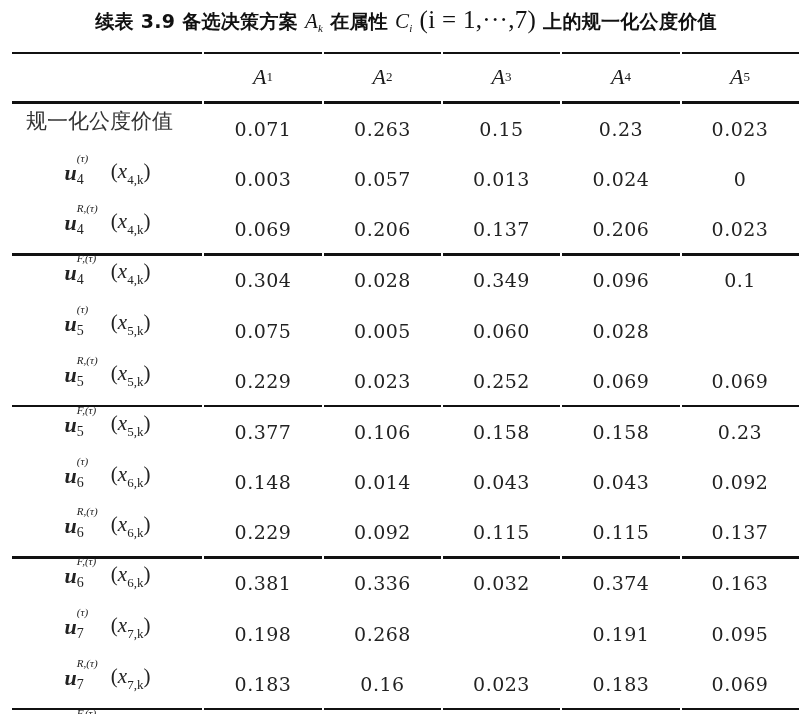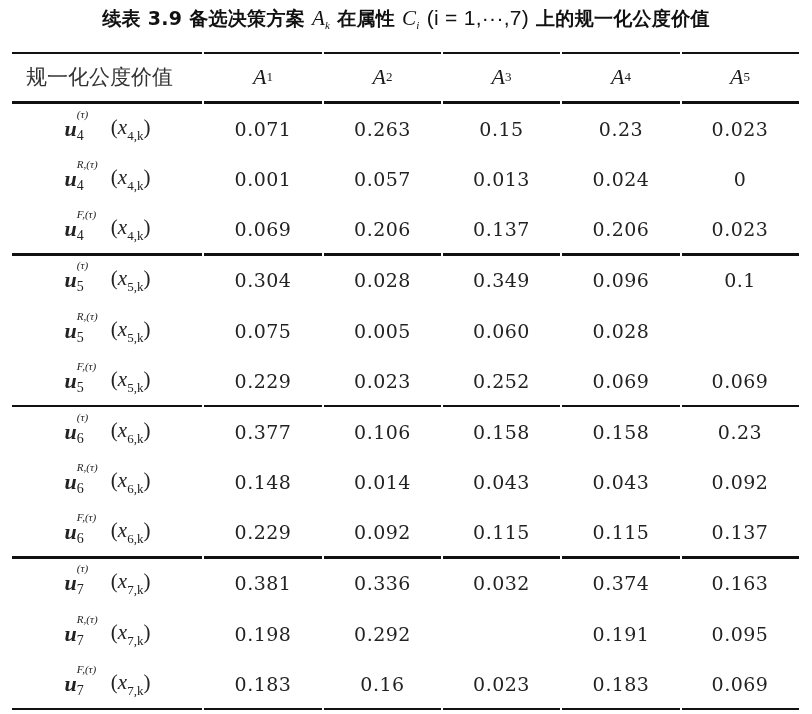--- a/index.html
+++ b/index.html
@@ -3,32 +3,32 @@
 <meta charset="utf-8">
 <style>
   html, body { margin: 0; padding: 0; background: #ffffff; }
   body { width: 812px; height: 714px; position: relative; overflow: hidden; color: #1a1a1a; }
   .title {
     position: absolute; left: 0; top: 6px; width: 812px; text-align: center;
     font-family: "DejaVu Sans", sans-serif; font-weight: bold; font-size: 19px; letter-spacing: 0.3px;
     color: #111;
   }
   .title .math { font-family: "Liberation Serif", serif; font-style: italic; font-weight: normal; font-size: 21px; text-align: center; }
-  .title .up { font-family: Liberation Sans, sans-serif; font-style: normal; font-weight: normal; font-size: 21px; }
+  .title .up { font-family: Liberation Serif, serif; font-style: normal; font-weight: normal; font-size: 25px; }
   .title sub { font-size: 11px; vertical-align: -4px; }
 
   .table { position: absolute; left: 12px; top: 52px; width: 787px; }
   .hline { position: absolute; left: 0; width: 787px; background: #111; }
   .hline.thin { height: 2px; }
   .hline.thick { height: 3px; }
   .gap { position: absolute; width: 2px; background: #fff; }
 
   .row { position: absolute; left: 0; width: 787px; height: 50px; }
   .cell { position: absolute; top: 0; height: 50px; display: flex; align-items: center; justify-content: center; }
-  .c0 { left: 0; width: 191px; }
+  .c0 { left: 0; width: 191px; margin-top: 44px; }
   .c1 { left: 191px; width: 120px; }
   .c2 { left: 311px; width: 119px; }
   .c3 { left: 430px; width: 119px; }
   .c4 { left: 549px; width: 120px; }
   .c5 { left: 669px; width: 118px; }
 
   .hdr-label { font-family: "DejaVu Sans", sans-serif; font-size: 21px; color: #333; justify-content: flex-start; padding-left: 14px; box-sizing: border-box; }
   .hdr-A { font-family: "Liberation Serif", serif; font-style: italic; font-size: 22px; }
   .hdr-A sub { font-size: 13px; font-style: normal; vertical-align: -5px; }
 
@@ -104,21 +104,21 @@
     </div>
     <div class="row" style="top: 102px;">
       <div class="cell c0 formula">
         <span class="u">u</span>
         <span class="sup-wrap">
           <span class="idx">4</span>
           <span class="sup">R,(τ)</span>
         </span>
         <span class="arg">(<span class="x">x</span><span class="xsub">4,k</span>)</span>
       </div>
-      <div class="cell c1 num">0.001</div>
+      <div class="cell c1 num">0.003</div>
       <div class="cell c2 num">0.057</div>
       <div class="cell c3 num">0.013</div>
       <div class="cell c4 num">0.024</div>
       <div class="cell c5 num">0</div>
     </div>
     <div class="row" style="top: 152px;">
       <div class="cell c0 formula">
         <span class="u">u</span>
         <span class="sup-wrap">
           <span class="idx">4</span>
@@ -239,21 +239,21 @@
     <div class="row" style="top: 557px;">
       <div class="cell c0 formula">
         <span class="u">u</span>
         <span class="sup-wrap">
           <span class="idx">7</span>
           <span class="sup">R,(τ)</span>
         </span>
         <span class="arg">(<span class="x">x</span><span class="xsub">7,k</span>)</span>
       </div>
       <div class="cell c1 num">0.198</div>
-      <div class="cell c2 num">0.292</div>
+      <div class="cell c2 num">0.268</div>
       <div class="cell c4 num">0.191</div>
       <div class="cell c5 num">0.095</div>
     </div>
     <div class="row" style="top: 607px;">
       <div class="cell c0 formula">
         <span class="u">u</span>
         <span class="sup-wrap">
           <span class="idx">7</span>
           <span class="sup">F,(τ)</span>
         </span>

